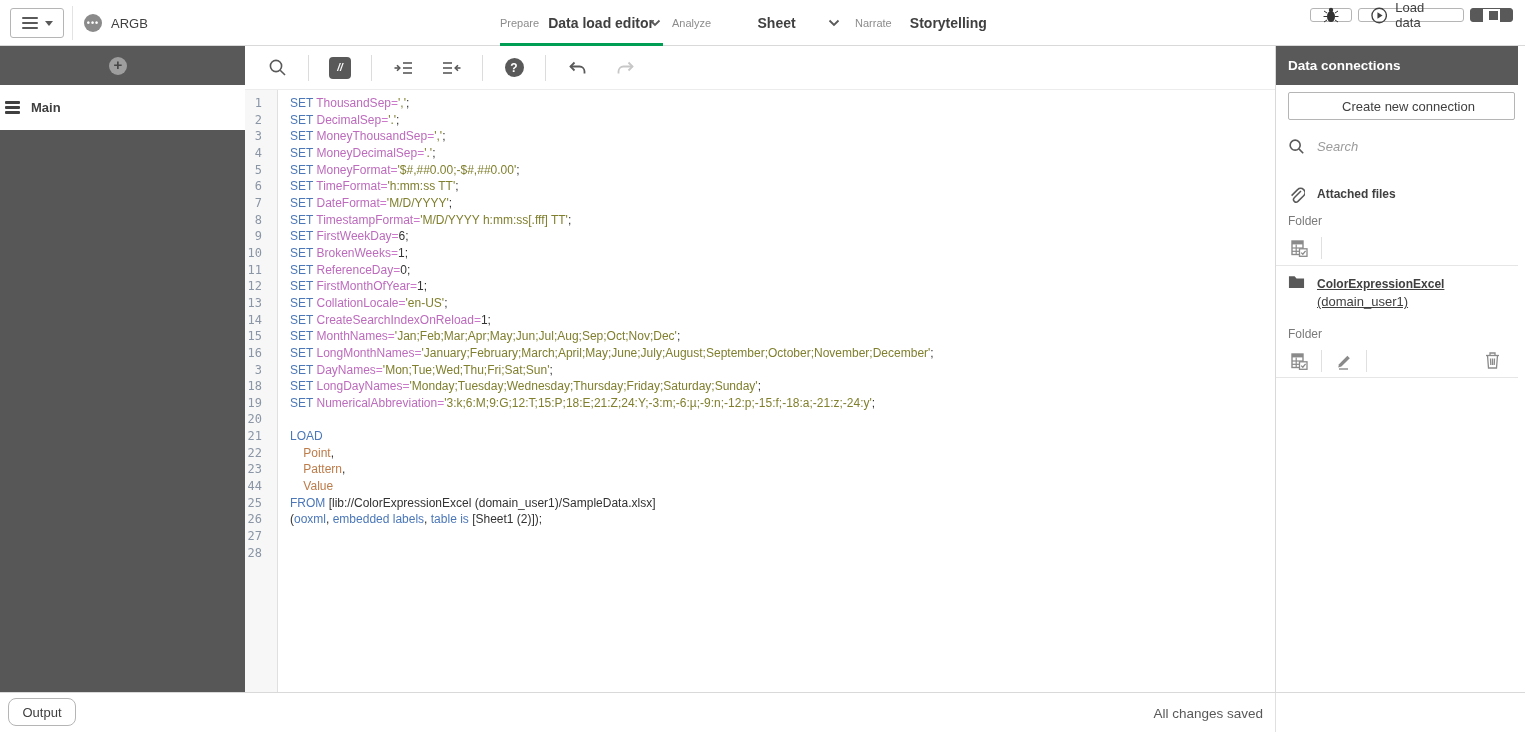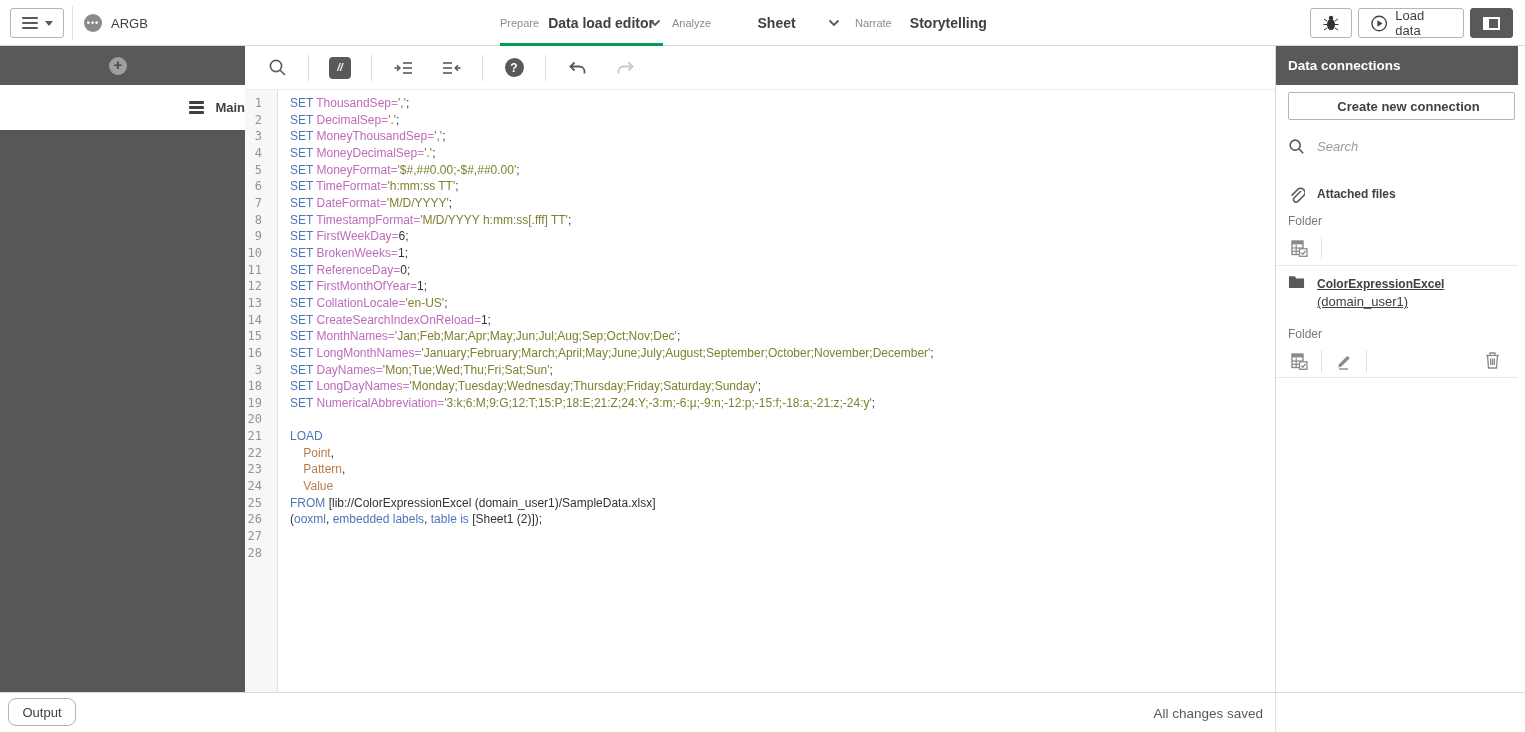--- a/index.html
+++ b/index.html
@@ -18,28 +18,28 @@
   .topbar-sep { position:absolute; left:72px; top:6px; width:1px; height:34px; background:#e3e3e3; }
   .app-id { position:absolute; left:84px; top:0; height:46px; display:flex; align-items:center; gap:9px; }
   .app-circle { width:18px; height:18px; border-radius:50%; background:#8a8a8a; color:#fff; display:flex; align-items:center; justify-content:center; font-size:9px; font-weight:bold; letter-spacing:1px; line-height:1; }
   .app-name { font-size:13px; color:#404040; }
   .nav-group { position:absolute; top:0; height:46px; display:flex; align-items:center; justify-content:center; cursor:pointer; }
   .nav-group .small-label { font-size:11px; color:#8c8c8c; line-height:13px; }
   .nav-group .value-row { position:relative; width:100%; display:flex; align-items:center; justify-content:center; }
   .nav-group .value { font-size:14px; font-weight:bold; color:#404040; line-height:18px; }
   .nav-chevron { position:absolute; right:2px; top:5px; }
   .nav-underline { position:absolute; left:0; bottom:0; width:100%; height:3px; }
-  .tb-btn { position:absolute; top:8px; height:30px; border:1px solid #b5b5b5; border-radius:3px; background:#fff; display:flex; align-items:center; justify-content:center; cursor:pointer; }
+  .tb-btn { position:absolute; top:8px; height:14px; border:1px solid #b5b5b5; border-radius:3px; background:#fff; display:flex; align-items:center; justify-content:center; cursor:pointer; }
   #load-data-btn { gap:8px; font-size:13px; color:#404040; padding:0 12px; }
   #panel-toggle-btn { background:#595959; border-color:#595959; }
   
   #sidebar { position:absolute; left:0; top:46px; width:245px; height:646px; background:#575757; }
   #sidebar-topbar { position:absolute; left:0; top:0; width:245px; height:39px; background:#595959; }
   .plus-circle { position:absolute; left:109px; top:11px; width:18px; height:18px; border-radius:50%; background:#9e9e9e; color:#474747; font-size:15px; line-height:16px; text-align:center; font-weight:bold; cursor:pointer; }
-  #section-row { position:absolute; left:0; top:39px; width:245px; height:45px; background:#fff; display:flex; align-items:center; gap:11px; padding-left:11px; cursor:pointer;justify-content:flex-end; }
+  #section-row { position:absolute; left:0; top:39px; width:245px; height:45px; background:#fff; display:flex; align-items:center; gap:11px; padding-left:5px; cursor:pointer; }
   #section-row .label { font-size:13px; font-weight:bold; color:#404040; }
   
   #edit-toolbar { position:absolute; left:245px; top:46px; width:1030px; height:44px; background:#fff; border-bottom:1px solid #ececec; display:flex; align-items:center; padding-left:17px; }
   .tool-icon { width:30px; height:30px; display:flex; align-items:center; justify-content:center; cursor:pointer; }
   .tool-sep { width:1px; height:26px; background:#dcdcdc; margin:0 16px; }
   .tool-gap { width:18px; }
   .comment-chip { width:22px; height:22px; background:#595959; border-radius:4px; color:#fff; font-size:10px; font-weight:bold; font-style:italic; display:flex; align-items:center; justify-content:center; }
   .help-chip { width:19px; height:19px; background:#595959; border-radius:50%; color:#fff; font-size:12px; font-weight:bold; display:flex; align-items:center; justify-content:center; }
   
   #editor { position:absolute; left:245px; top:90px; width:1030px; height:602px; background:#fff; display:flex; }
@@ -49,21 +49,21 @@
   .code-line { min-height:16.65px; }
   .tok-kw  { color:#4b77b9; }
   .tok-var { color:#bd6bbd; }
   .tok-op  { color:#cc79cc; }
   .tok-str { color:#7f7f2d; }
   .tok-fld { color:#bd7b49; }
   .tok-pln { color:#333; }
   
   #right-panel { position:absolute; left:1275px; top:46px; width:250px; height:646px; background:#fff; border-left:1px solid #d9d9d9; }
   #rp-header { position:absolute; left:0; top:0; width:242px; height:39px; background:#595959; color:#fff; font-size:13.5px; font-weight:bold; display:flex; align-items:center; padding-left:12px; }
-  #create-conn-btn { position:absolute; left:12px; top:46px; width:227px; height:28px; border:1px solid #b5b5b5; border-radius:2px; background:#fff; font-size:13px; font-weight:bold; color:#404040; display:flex; align-items:center; justify-content:center; cursor:pointer; font-family:"Liberation Sans", sans-serif;padding-left:20px; }
+  #create-conn-btn { position:absolute; left:12px; top:46px; width:227px; height:28px; border:1px solid #b5b5b5; border-radius:2px; background:#fff; font-size:13px; font-weight:normal; color:#404040; display:flex; align-items:center; justify-content:center; cursor:pointer; font-family:"Liberation Sans", sans-serif;padding-left:20px; }
   #rp-search { position:absolute; left:12px; top:88px; width:220px; height:24px; display:flex; align-items:center; gap:10px; }
   #rp-search input { border:none; outline:none; font-style:italic; font-size:13px; color:#404040; width:170px; font-family:"Liberation Sans", sans-serif; background:transparent; }
   #rp-search input::placeholder { color:#9b9b9b; }
   .rp-row-title { position:absolute; left:12px; display:flex; align-items:flex-start; gap:12px; cursor:pointer; }
   .rp-row-title .name { font-size:12px; font-weight:bold; color:#404040; line-height:16px; }
   .rp-type-label { position:absolute; left:12px; font-size:12px; color:#7a7a7a; }
   .rp-icon-row { position:absolute; left:12px; right:10px; height:24px; display:flex; align-items:center; }
   .rp-icon-btn { width:22px; height:22px; display:flex; align-items:center; justify-content:center; cursor:pointer; }
   .rp-vsep { width:1px; height:22px; background:#e0e0e0; margin:0 11px; }
   .rp-divider { position:absolute; left:0; width:242px; height:1px; background:#e6e6e6; }
@@ -238,21 +238,21 @@
       <div>14</div>
       <div>15</div>
       <div>16</div>
       <div>3</div>
       <div>18</div>
       <div>19</div>
       <div>20</div>
       <div>21</div>
       <div>22</div>
       <div>23</div>
-      <div>24</div>
+      <div>44</div>
       <div>25</div>
       <div>26</div>
       <div>27</div>
       <div>28</div>
     </div>
   <div id="code"><div class="code-line"><span class="tok-kw">SET </span><span class="tok-var">ThousandSep</span><span class="tok-op">=</span><span class="tok-str">','</span><span class="tok-pln">;</span></div><div class="code-line"><span class="tok-kw">SET </span><span class="tok-var">DecimalSep</span><span class="tok-op">=</span><span class="tok-str">'.'</span><span class="tok-pln">;</span></div><div class="code-line"><span class="tok-kw">SET </span><span class="tok-var">MoneyThousandSep</span><span class="tok-op">=</span><span class="tok-str">','</span><span class="tok-pln">;</span></div><div class="code-line"><span class="tok-kw">SET </span><span class="tok-var">MoneyDecimalSep</span><span class="tok-op">=</span><span class="tok-str">'.'</span><span class="tok-pln">;</span></div><div class="code-line"><span class="tok-kw">SET </span><span class="tok-var">MoneyFormat</span><span class="tok-op">=</span><span class="tok-str">'$#,##0.00;-$#,##0.00'</span><span class="tok-pln">;</span></div><div class="code-line"><span class="tok-kw">SET </span><span class="tok-var">TimeFormat</span><span class="tok-op">=</span><span class="tok-str">'h:mm:ss TT'</span><span class="tok-pln">;</span></div><div class="code-line"><span class="tok-kw">SET </span><span class="tok-var">DateFormat</span><span class="tok-op">=</span><span class="tok-str">'M/D/YYYY'</span><span class="tok-pln">;</span></div><div class="code-line"><span class="tok-kw">SET </span><span class="tok-var">TimestampFormat</span><span class="tok-op">=</span><span class="tok-str">'M/D/YYYY h:mm:ss[.fff] TT'</span><span class="tok-pln">;</span></div><div class="code-line"><span class="tok-kw">SET </span><span class="tok-var">FirstWeekDay</span><span class="tok-op">=</span><span class="tok-pln">6;</span></div><div class="code-line"><span class="tok-kw">SET </span><span class="tok-var">BrokenWeeks</span><span class="tok-op">=</span><span class="tok-pln">1;</span></div><div class="code-line"><span class="tok-kw">SET </span><span class="tok-var">ReferenceDay</span><span class="tok-op">=</span><span class="tok-pln">0;</span></div><div class="code-line"><span class="tok-kw">SET </span><span class="tok-var">FirstMonthOfYear</span><span class="tok-op">=</span><span class="tok-pln">1;</span></div><div class="code-line"><span class="tok-kw">SET </span><span class="tok-var">CollationLocale</span><span class="tok-op">=</span><span class="tok-str">'en-US'</span><span class="tok-pln">;</span></div><div class="code-line"><span class="tok-kw">SET </span><span class="tok-var">CreateSearchIndexOnReload</span><span class="tok-op">=</span><span class="tok-pln">1;</span></div><div class="code-line"><span class="tok-kw">SET </span><span class="tok-var">MonthNames</span><span class="tok-op">=</span><span class="tok-str">'Jan;Feb;Mar;Apr;May;Jun;Jul;Aug;Sep;Oct;Nov;Dec'</span><span class="tok-pln">;</span></div><div class="code-line"><span class="tok-kw">SET </span><span class="tok-var">LongMonthNames</span><span class="tok-op">=</span><span class="tok-str">'January;February;March;April;May;June;July;August;September;October;November;December'</span><span class="tok-pln">;</span></div><div class="code-line"><span class="tok-kw">SET </span><span class="tok-var">DayNames</span><span class="tok-op">=</span><span class="tok-str">'Mon;Tue;Wed;Thu;Fri;Sat;Sun'</span><span class="tok-pln">;</span></div><div class="code-line"><span class="tok-kw">SET </span><span class="tok-var">LongDayNames</span><span class="tok-op">=</span><span class="tok-str">'Monday;Tuesday;Wednesday;Thursday;Friday;Saturday;Sunday'</span><span class="tok-pln">;</span></div><div class="code-line"><span class="tok-kw">SET </span><span class="tok-var">NumericalAbbreviation</span><span class="tok-op">=</span><span class="tok-str">'3:k;6:M;9:G;12:T;15:P;18:E;21:Z;24:Y;-3:m;-6:µ;-9:n;-12:p;-15:f;-18:a;-21:z;-24:y'</span><span class="tok-pln">;</span></div><div class="code-line"></div><div class="code-line"><span class="tok-kw">LOAD</span></div><div class="code-line"><span class="tok-pln">    </span><span class="tok-fld">Point</span><span class="tok-pln">,</span></div><div class="code-line"><span class="tok-pln">    </span><span class="tok-fld">Pattern</span><span class="tok-pln">,</span></div><div class="code-line"><span class="tok-pln">    </span><span class="tok-fld">Value</span></div><div class="code-line"><span class="tok-kw">FROM</span><span class="tok-pln"> [lib://ColorExpressionExcel (domain_user1)/SampleData.xlsx]</span></div><div class="code-line"><span class="tok-pln">(</span><span class="tok-kw">ooxml</span><span class="tok-pln">, </span><span class="tok-kw">embedded</span><span class="tok-pln"> </span><span class="tok-kw">labels</span><span class="tok-pln">, </span><span class="tok-kw">table</span><span class="tok-pln"> </span><span class="tok-kw">is</span><span class="tok-pln"> [Sheet1 (2)]);</span></div><div class="code-line"></div><div class="code-line"></div></div>
 </div>
 
 <div id="right-panel">
   <div id="rp-header">

